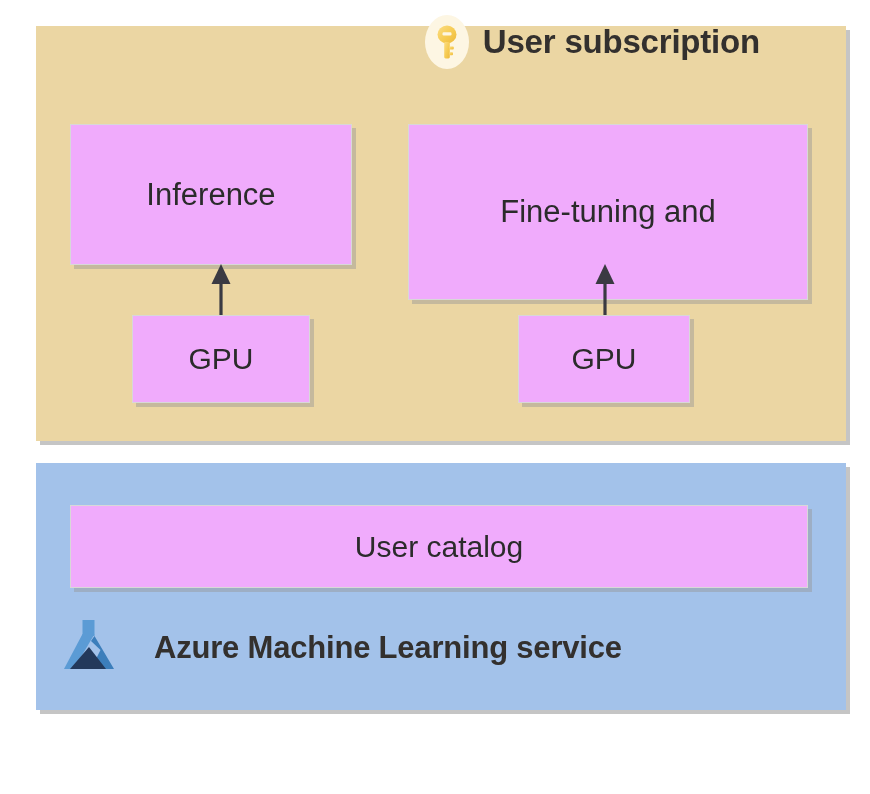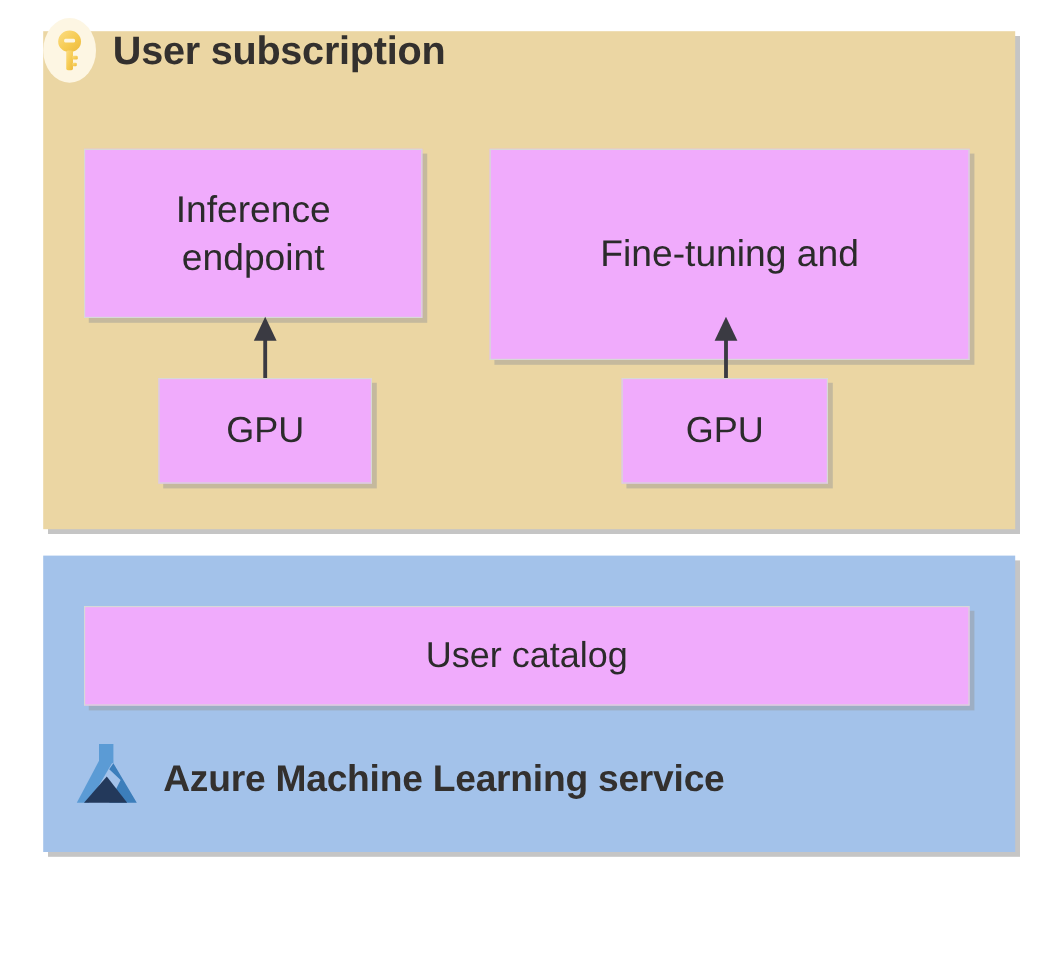--- a/index.html
+++ b/index.html
@@ -45,21 +45,21 @@
   }
 
   
   .sub-header {
     position: absolute;
     left: 0;
     top: 15px;
     width: 724px;
     display: flex;
     align-items: center;
-    justify-content: flex-start;
+    justify-content: flex-end;
     gap: 14px;
   }
   .key-badge {
     width: 44px;
     height: 54px;
     position: relative;
     flex: 0 0 auto;
   }
   .key-badge .oval {
     position: absolute;
@@ -139,21 +139,21 @@
     position: absolute;
   }
 
   
   .aml-footer {
     position: absolute;
     left: 60px;
     top: 617px;
     display: flex;
     align-items: center;
-    gap: 18px;
+    gap: 36px;
   }
   .aml-logo { flex: 0 0 auto; }
   .aml-label {
     font-size: 31px;
     font-weight: bold;
     color: #33302e;
     letter-spacing: -0.2px;
     white-space: nowrap;
   }
 </style>
@@ -184,21 +184,20 @@
         <rect x="15.4" y="22.5" width="4.4" height="3" rx="1" fill="url(#goldg)"></rect>
         <rect x="15.4" y="28.2" width="3.6" height="3" rx="1" fill="url(#goldg)"></rect>
       </svg>
     </span>
     <span class="sub-title">User subscription</span>
   </div>
 
   <div class="card card-inference">
     <span>
       <span class="card-text">Inference</span>
-      <span class="card-text">endpoint</span>
     </span>
   </div>
 
   <div class="card card-jobs">
     <span>
       <span class="card-text">Fine-tuning and</span>
     </span>
   </div>
 
   <svg class="arrow" style="left:205px; top:262px;" width="32" height="56" viewBox="0 0 32 56" xmlns="http://www.w3.org/2000/svg">

